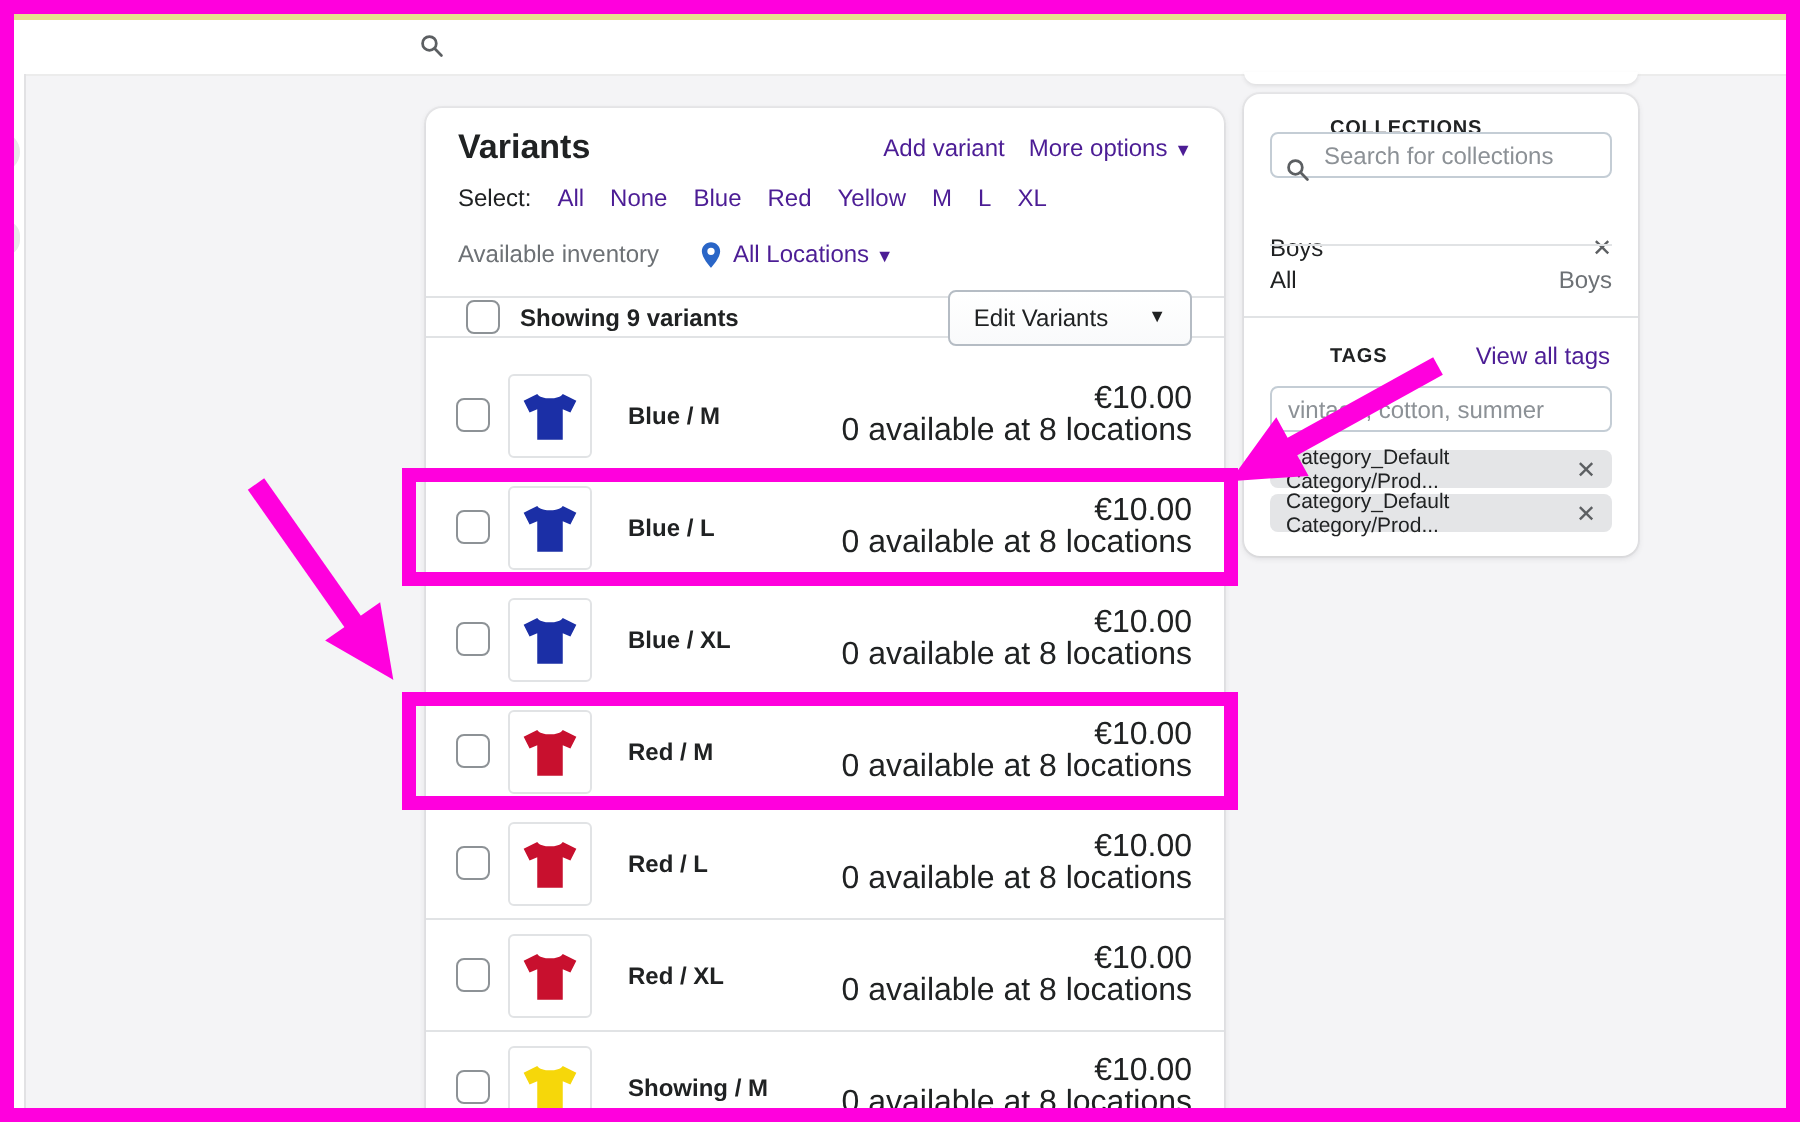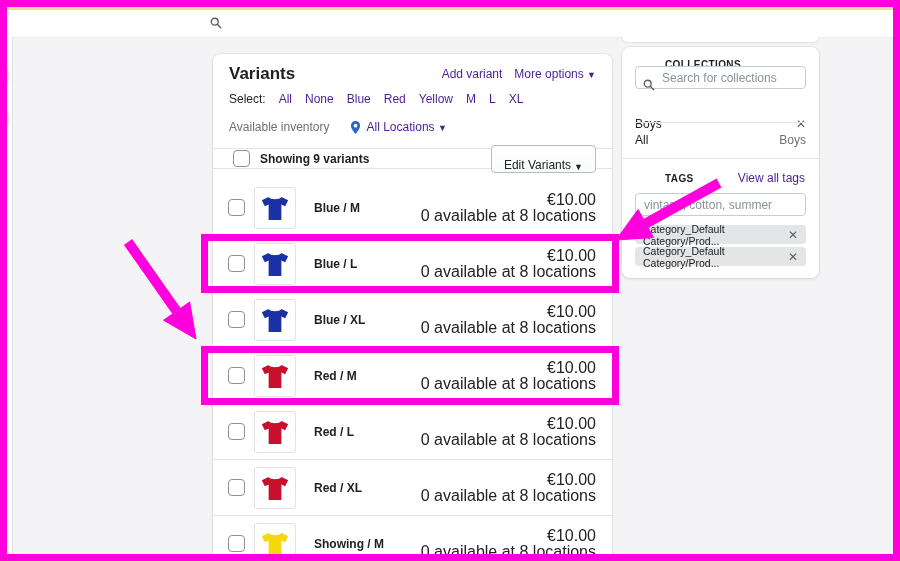--- a/index.html
+++ b/index.html
@@ -27,21 +27,21 @@
   .link{color:#4c1d95;font-size:12px;text-decoration:none;cursor:pointer;}
   .vc-actions{margin-left:auto;display:flex;gap:12px;align-items:center;}
   .caret{font-size:9px;line-height:1;}
   .vc-select-row{position:absolute;top:38px;left:16px;right:16px;display:flex;gap:13px;font-size:12px;align-items:flex-start;}
   .vc-inv-row{position:absolute;top:66px;left:16px;right:16px;display:flex;gap:6px;font-size:12px;align-items:center;color:#6d7175;}
   .pin{width:11px;height:13px;margin-left:14px;}
   .vc-table-head{position:absolute;top:94px;left:0;right:0;height:21px;border-top:1px solid #e1e3e5;border-bottom:1px solid #e1e3e5;
                  display:flex;align-items:center;padding:0 16px 0 20px;box-sizing:border-box;}
   .cb{width:15px;height:15px;border:1.5px solid #8d9296;border-radius:4px;background:#fff;flex:none;}
   .showing{font-size:12px;font-weight:700;margin-left:10px;}
-  .btn{margin-left:auto;height:28px;display:flex;align-items:flex-end;gap:3px;padding:0 12px;border:1px solid #b5bcc4;border-radius:4px;
+  .btn{margin-left:auto;height:28px;display:flex;align-items:center;gap:20px;padding:0 12px;border:1px solid #b5bcc4;border-radius:4px;
        background:linear-gradient(#fff,#f9fafb);font-size:12px;color:#202223;cursor:pointer;}
   #rows{position:absolute;top:126px;left:0;right:0;}
   .vrow{position:relative;height:56px;border-bottom:1px solid #e1e3e5;display:flex;align-items:center;
         padding:0 16px 0 15px;box-sizing:border-box;background:#fff;}
   .thumb{width:40px;height:40px;border:1px solid #e1e3e5;border-radius:3px;margin-left:9px;flex:none;
          display:flex;align-items:center;justify-content:center;background:#fff;}
   .tee{width:34px;height:34px;}
   .vlabel{font-size:12px;font-weight:700;margin-left:18px;}
   .vright{margin-left:auto;text-align:right;font-size:16px;line-height:16px;}
   .vrow.hl::before{content:"";position:absolute;left:-12px;right:-7px;top:-2px;bottom:-2px;

